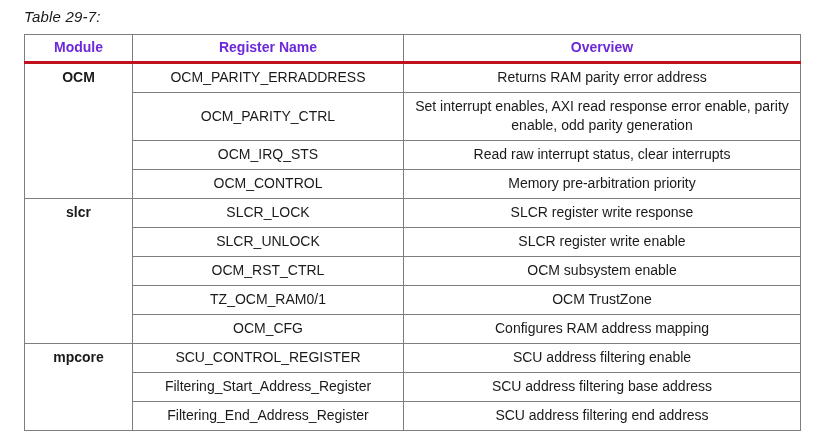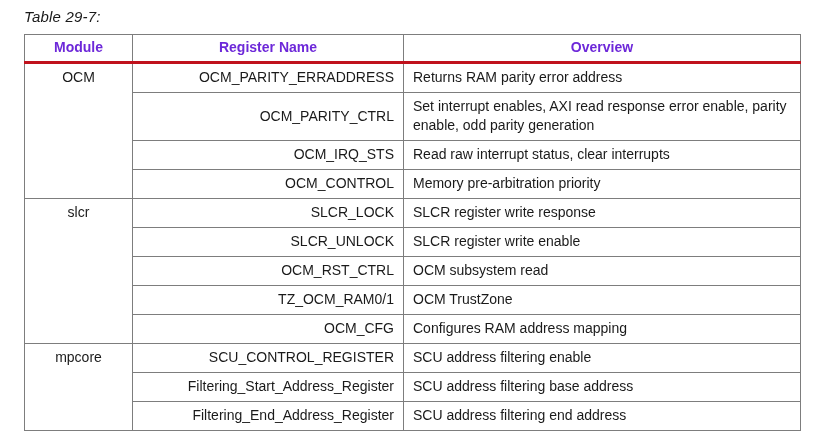--- a/index.html
+++ b/index.html
@@ -49,23 +49,24 @@
     font-weight: 700;
     text-align: center;
     padding: 3px 6px 4px 6px;
     color: #6d28d9;
     border-bottom: 3px solid var(--accent, #c0111c);
   }
   .reg-table td { padding: 4px 9px 5px 9px; }
   .reg-table td.module-cell {
     text-align: center;
     vertical-align: top;
+    font-weight: bold;
   }
-  .reg-table td.register-cell { text-align: right; }
-  .reg-table td.overview-cell { text-align: left; }
+  .reg-table td.register-cell { text-align: center; }
+  .reg-table td.overview-cell { text-align: center; }
 </style>
 </head>
 <body>
 
 <div class="page">
 
   <div class="table-title">
     <span class="title-prefix">Table 29-7:</span>
   </div>
 
@@ -104,21 +105,21 @@
           <td class="module-cell" rowspan="5">slcr</td>
           <td class="register-cell">SLCR_LOCK</td>
           <td class="overview-cell">SLCR register write response</td>
         </tr>
         <tr>
           <td class="register-cell">SLCR_UNLOCK</td>
           <td class="overview-cell">SLCR register write enable</td>
         </tr>
         <tr>
           <td class="register-cell">OCM_RST_CTRL</td>
-          <td class="overview-cell">OCM subsystem read</td>
+          <td class="overview-cell">OCM subsystem enable</td>
         </tr>
         <tr>
           <td class="register-cell">TZ_OCM_RAM0/1</td>
           <td class="overview-cell">OCM TrustZone</td>
         </tr>
         <tr>
           <td class="register-cell">OCM_CFG</td>
           <td class="overview-cell">Configures RAM address mapping</td>
         </tr>
         <tr>

